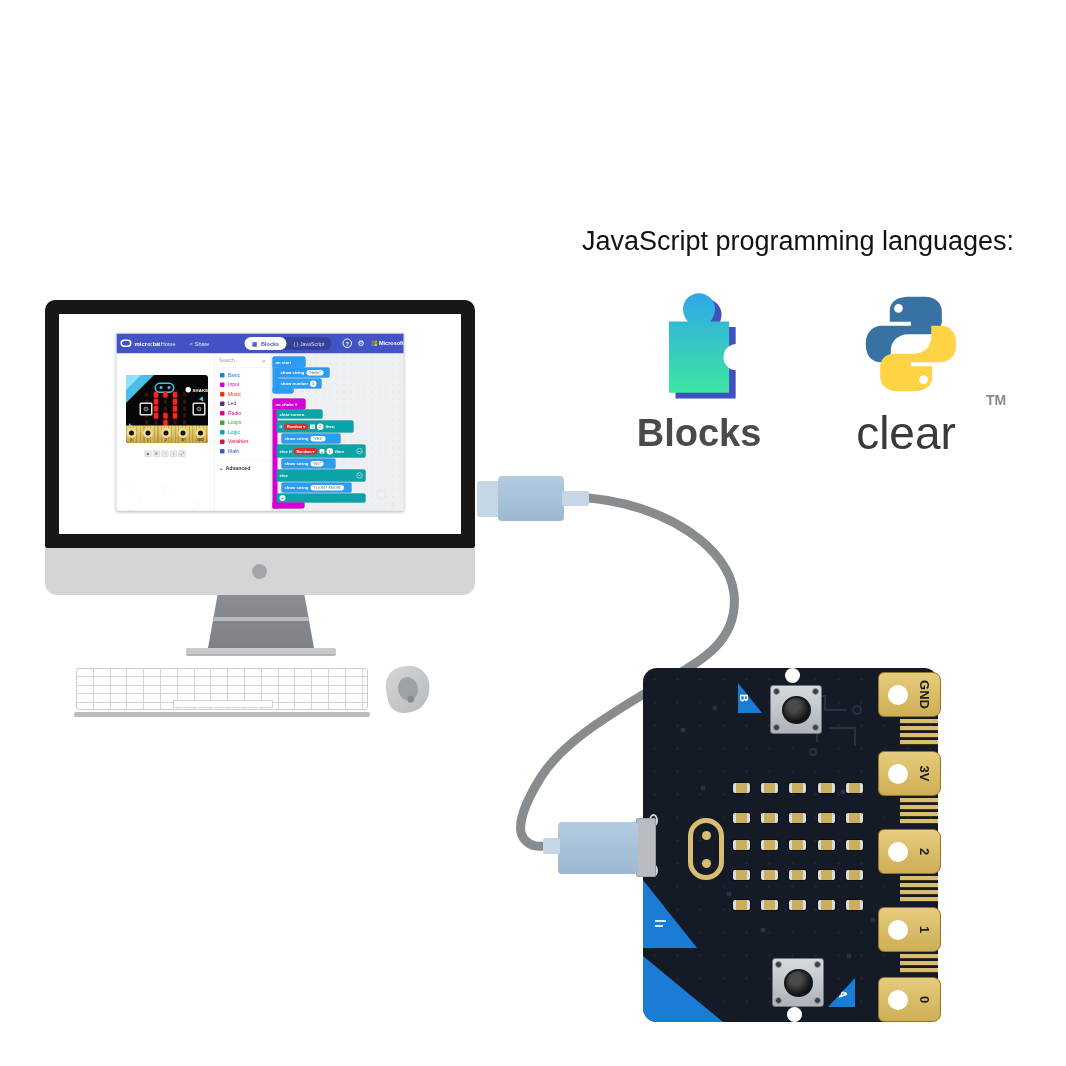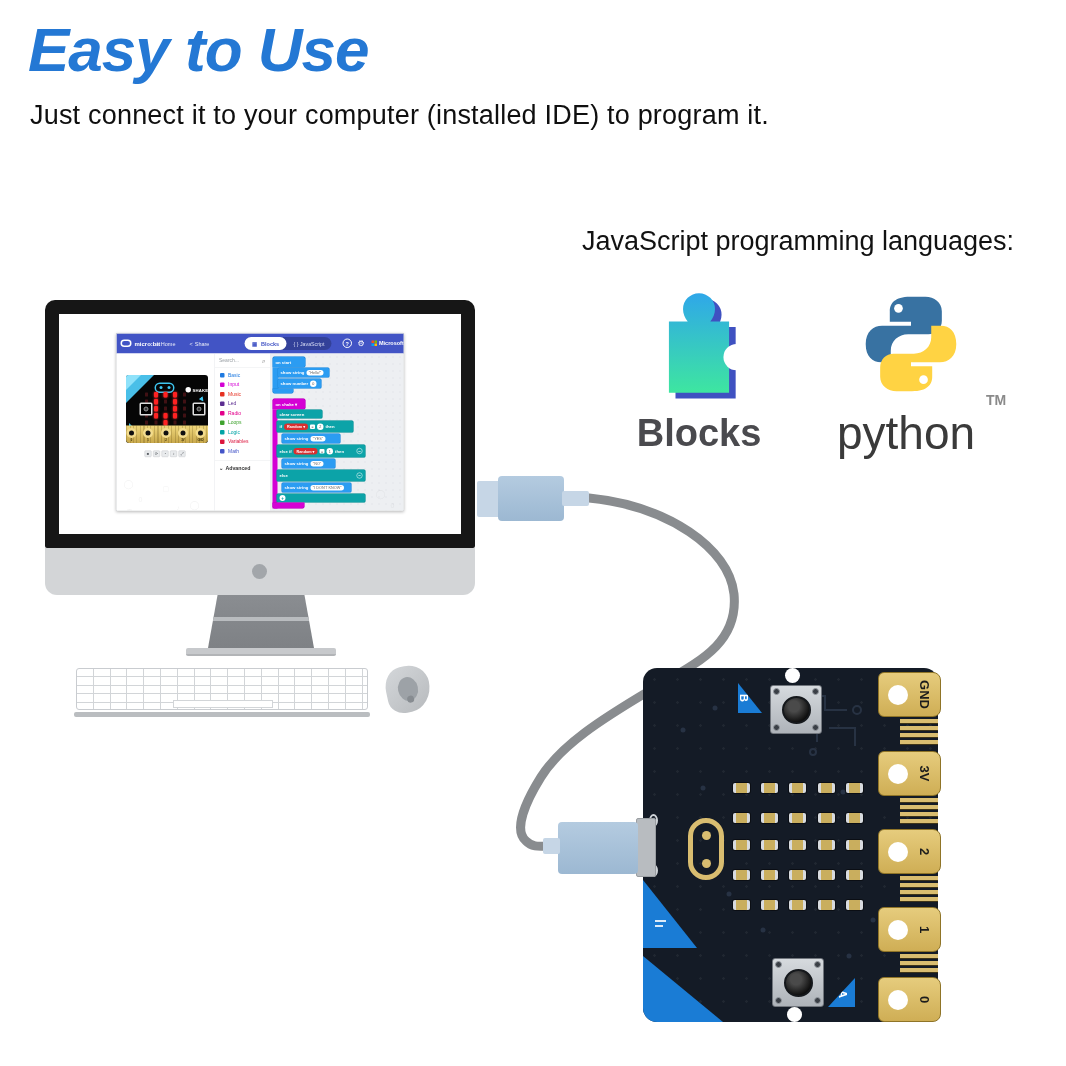--- a/index.html
+++ b/index.html
@@ -165,22 +165,20 @@
   .edge-hole{position:absolute;left:9px;top:12px;width:20px;height:20px;background:#fff;border-radius:50%}
   .edge-label{position:absolute;left:34px;top:0;width:22px;height:100%;display:flex;align-items:center;justify-content:center;
               font-size:13px;font-weight:700;color:#1c1c1c;transform:rotate(90deg)}
   .tooth{position:absolute;left:257px;width:38px;height:4px;background:#d9bd70;box-shadow:0 1px 0 rgba(90,70,15,.6)}
 </style>
 </head>
 <body>
 
 <div class="stage">
 
-  <div class="abs title" style="color: rgb(36, 120, 212);">Easy to Use</div>
-  <div class="abs subtitle">Just connect it to your computer (installed IDE) to program it.</div>
 
   <div class="abs lang-heading">JavaScript programming languages:</div>
 
   <svg class="abs blocks-logo" viewBox="0 0 100 130">
     <defs>
       <linearGradient id="bgrad" x1="0" y1="0" x2="0" y2="1">
         <stop offset="0" stop-color="#2fa7e9"></stop>
           <stop offset="1" stop-color="#3ee6a0"></stop>
       </linearGradient>
       <path id="piece" d="M18,118 V42 h20 c-3,-4 -5,-8 -5,-13 a17,17 0 1 1 34,0 c0,5 -2,9 -5,13 h20 v76 z"></path>
@@ -197,21 +195,21 @@
     </defs>
     <g fill="#3872a2">
         <use href="#pyhalf"></use>
       </g>
     <g fill="#ffd343">
         <use href="#pyhalf" transform="rotate(180 55 55)"></use>
       </g>
     <circle cx="42" cy="18" r="4.5" fill="#fff"></circle>
     <circle cx="68" cy="92" r="4.5" fill="#fff"></circle>
   </svg>
-  <div class="abs python-label">python</div>
+  <div class="abs python-label">clear</div>
   <div class="abs python-tm">TM</div>
 
   <div class="abs mon-frame"></div>
   <div class="abs mon-screen"></div>
   <div class="abs mon-chin"></div>
   <div class="abs mon-dot"></div>
   <div class="abs mon-neck"></div>
   <div class="abs mon-base"></div>
 
   <div class="abs keyboard">

